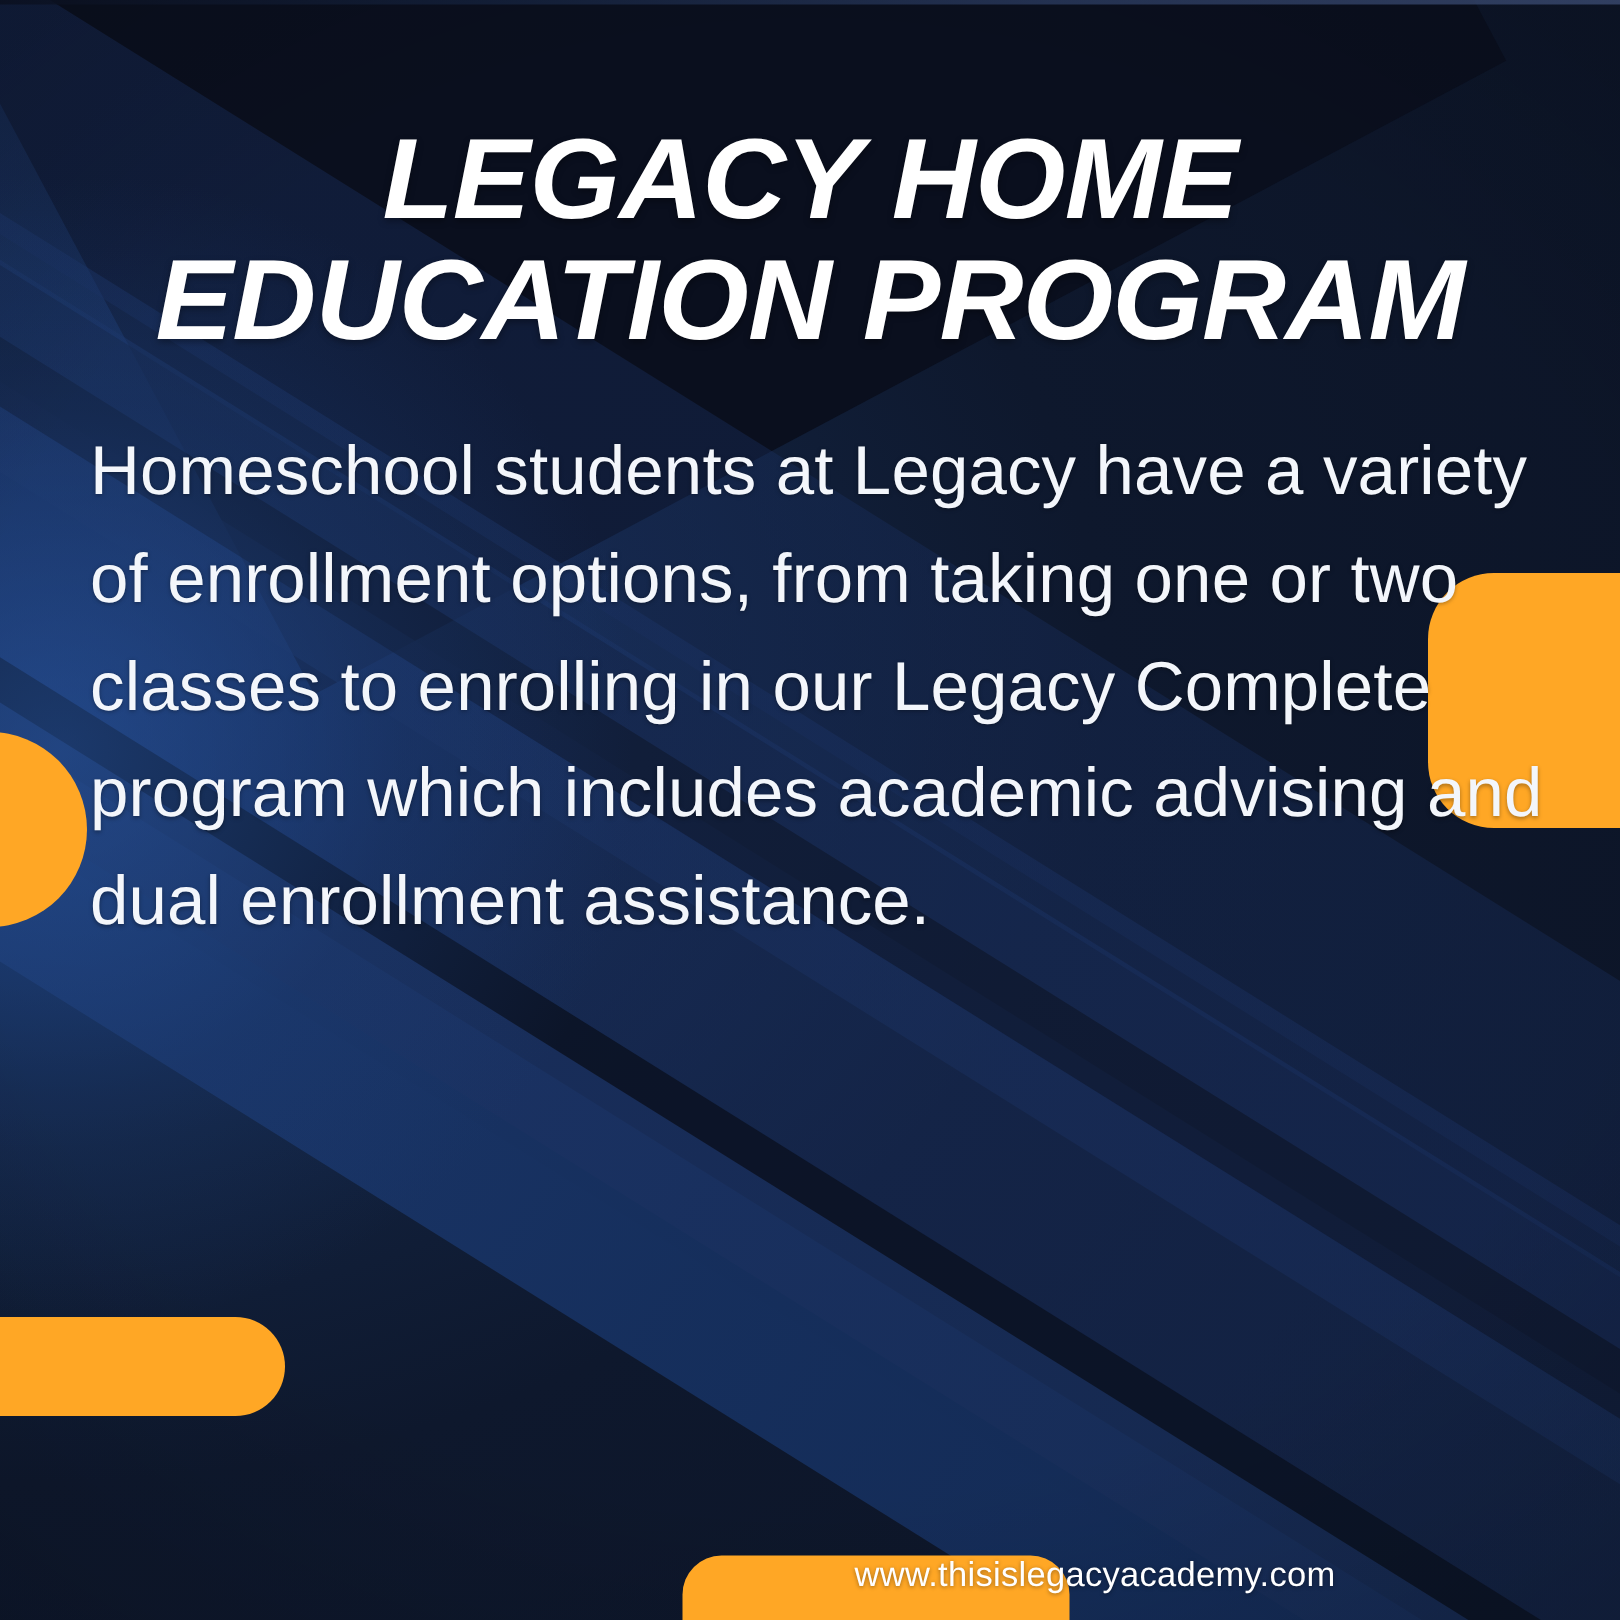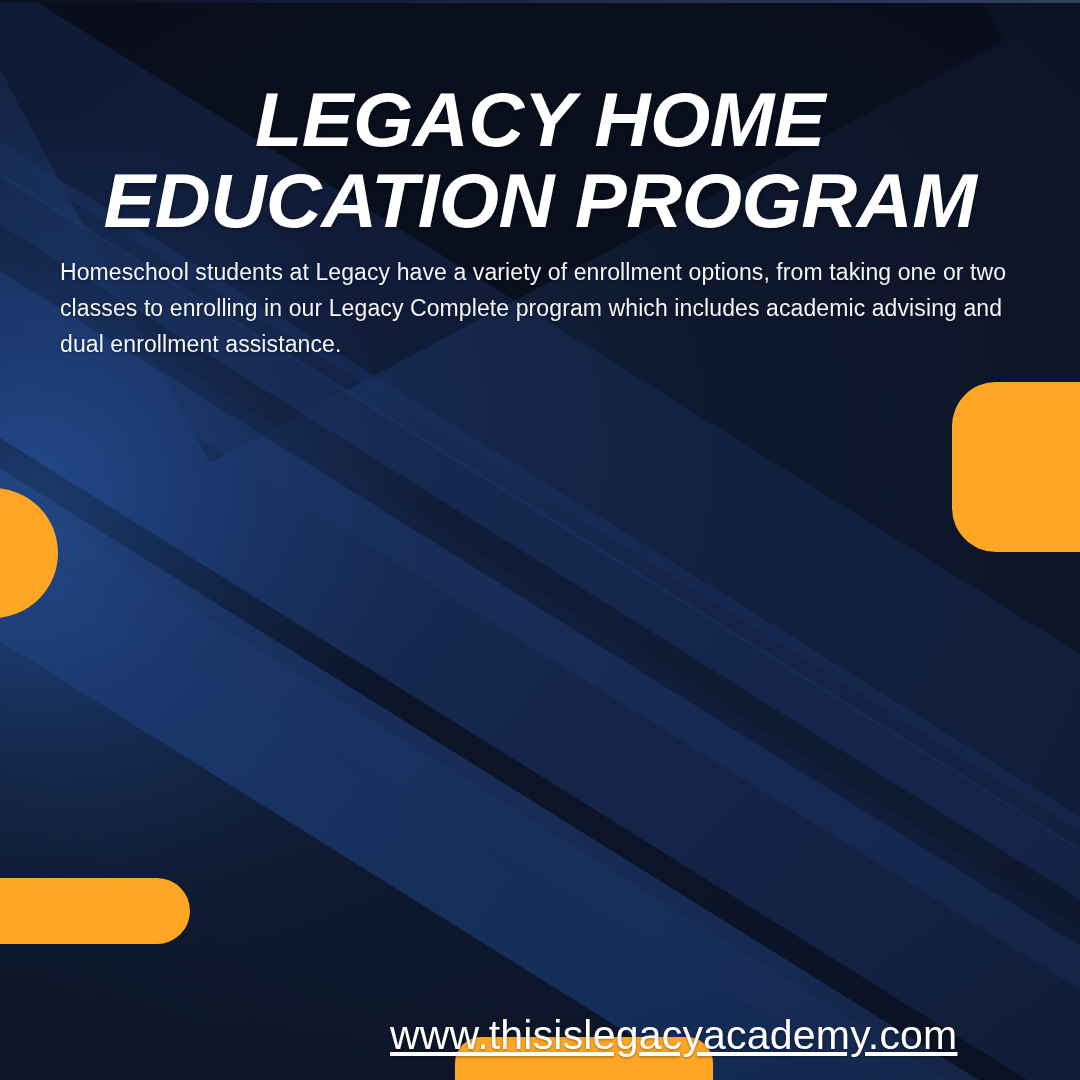--- a/index.html
+++ b/index.html
@@ -150,21 +150,21 @@
     text-shadow: 0 2px 5px rgba(0,0,0,.35);
   }
   .title .line { display: block; white-space: nowrap; }
 
   .lede {
     position: absolute;
     left: 60px;
     top: 232px;
     width: 990px;
     color: #f3f6fb;
-    font-size: 23px;
+    font-size: 46px;
     line-height: 1.56;
     font-weight: 400;
     letter-spacing: .1px;
     text-shadow: 0 1px 3px rgba(0,0,0,.35);
   }
 
   .bullets {
     position: absolute;
     left: 228px;
     top: 470px;
@@ -191,28 +191,27 @@
     width: 11px; height: 11px;
     border-radius: 50%;
     background: #ffffff;
   }
 
   .contact {
     position: absolute;
     right: 10px;
     bottom: 14px;
     width: 680px;
-    text-align: left;
+    text-align: center;
     color: #ffffff;
-    font-size: 41px;
+    font-size: 23px;
     line-height: 1.50;
     font-weight: 400;
     letter-spacing: .2px;
     text-shadow: 0 1px 3px rgba(0,0,0,.4);
-    text-decoration: underline;
   }
   .contact .row { display: block; white-space: nowrap; }
   .contact .phone { letter-spacing: .6px; }
 </style>
 </head>
 <body>
 
 <div id="poster" style="--orange:#FFA725;">
 
   <div class="bg-base"></div>

